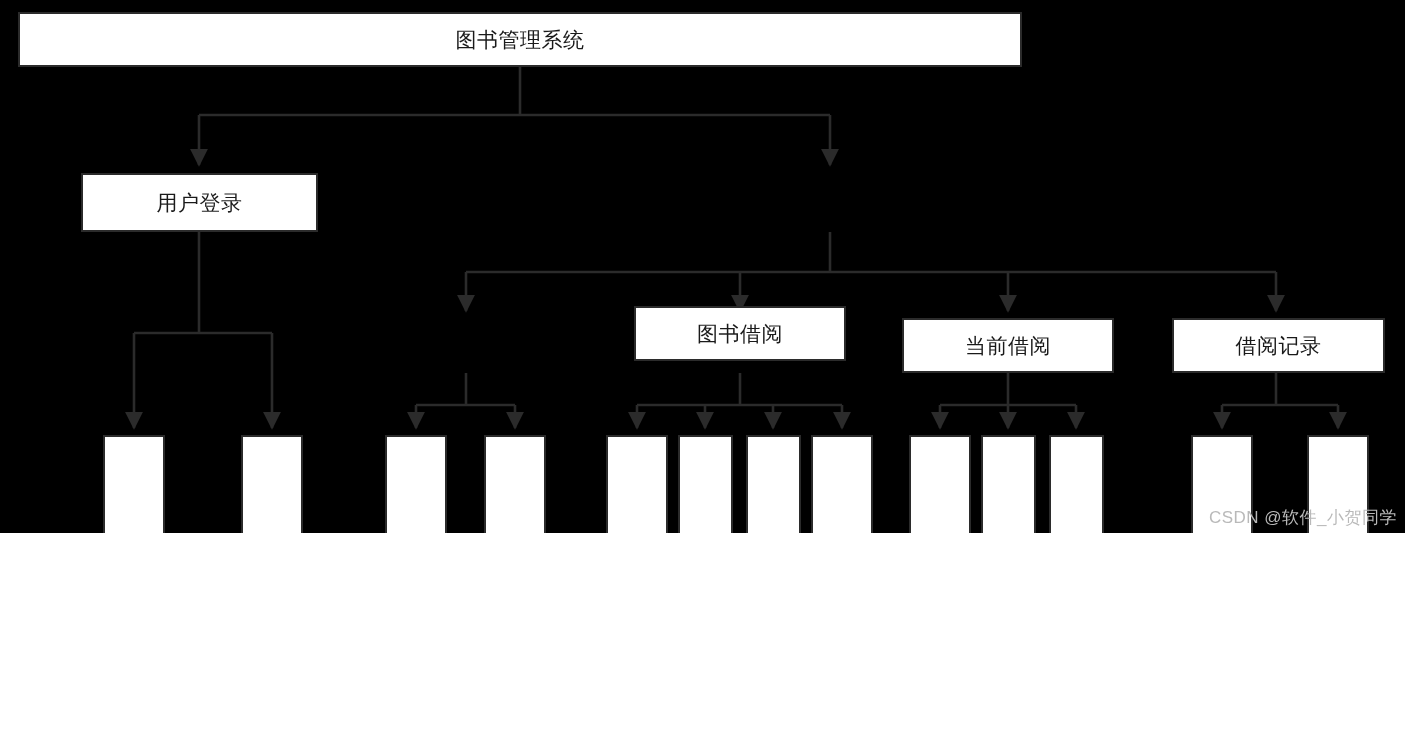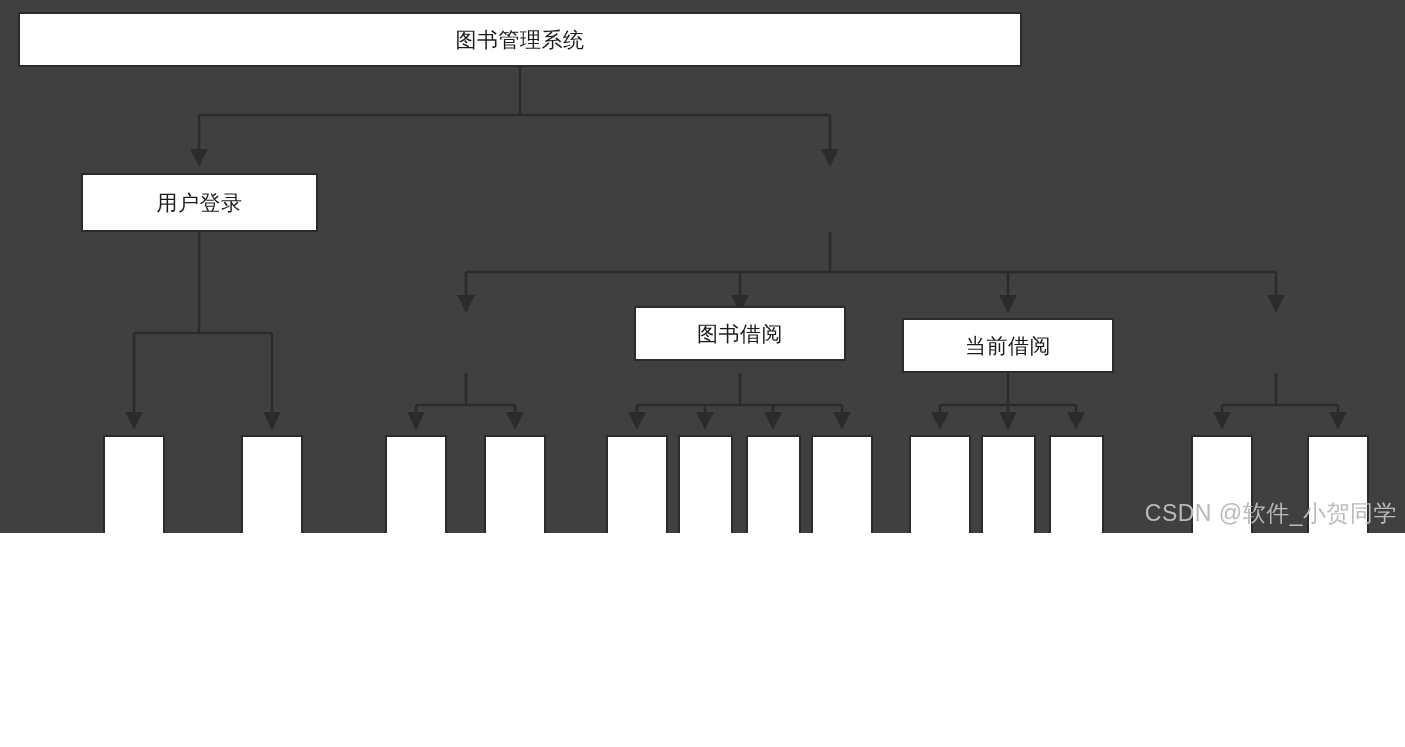--- a/index.html
+++ b/index.html
@@ -7,21 +7,21 @@
     padding: 0;
     background: #ffffff;
   }
   body {
     font-family: "Liberation Sans", "DejaVu Sans", sans-serif;
   }
   #canvas {
     position: relative;
     width: 1405px;
     height: 533px;
-    background: #404040;
+    background: #000000;
     overflow: hidden;
   }
   #edges {
     position: absolute;
     left: 0;
     top: 0;
     width: 1405px;
     height: 747px;
   }
   .node {
@@ -48,21 +48,21 @@
     line-height: 1;
     white-space: nowrap;
   }
   .node .hlabel {
     white-space: nowrap;
   }
   #watermark {
     position: absolute;
     right: 8px;
     bottom: 4px;
-    font-size: 23px;
+    font-size: 17px;
     color: #b9b9b9;
     white-space: nowrap;
     letter-spacing: 0.5px;
   }
 </style>
 </head>
 <body>
 
 <div id="canvas">
 
@@ -123,20 +123,23 @@
   <div class="node h" style="left:81px; top:173px; width:237px; height:59px;">
     <span class="hlabel">用户登录</span>
   </div>
 
   <div class="node h" style="left:634px; top:306px; width:212px; height:55px;">
     <span class="hlabel">图书借阅</span>
   </div>
   <div class="node h" style="left:902px; top:318px; width:212px; height:55px;">
     <span class="hlabel">当前借阅</span>
   </div>
+  <div class="node h" style="left:1172px; top:318px; width:213px; height:55px;">
+    <span class="hlabel">借阅记录</span>
+  </div>
 
   <div class="node v" style="left:103px; top:435px; width:62px; height:298px;">
     <span class="vlabel">用户登录</span>
   </div>
   <div class="node v" style="left:241px; top:435px; width:62px; height:298px;">
     <span class="vlabel">注销登录</span>
   </div>
 
   <div class="node v" style="left:385px; top:435px; width:62px; height:298px;">
     <span class="vlabel">查询图书</span>

